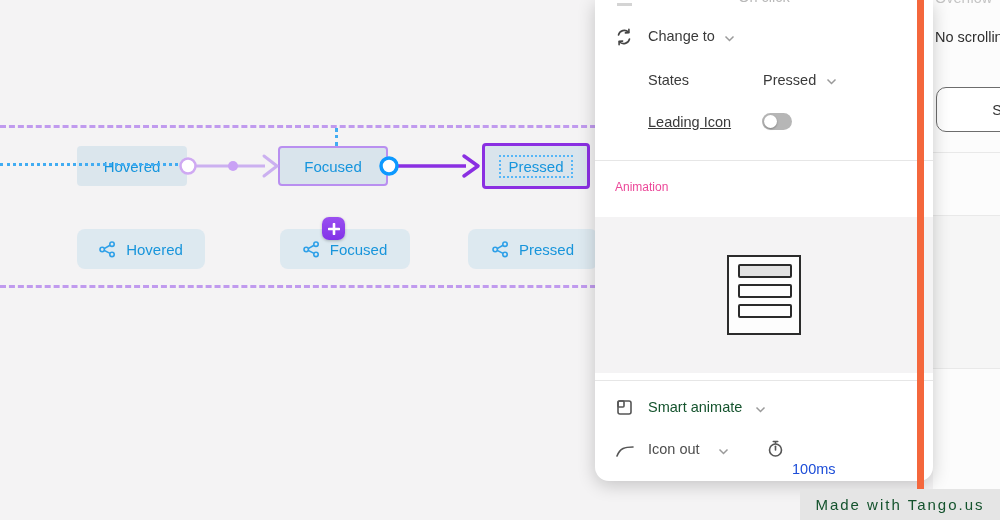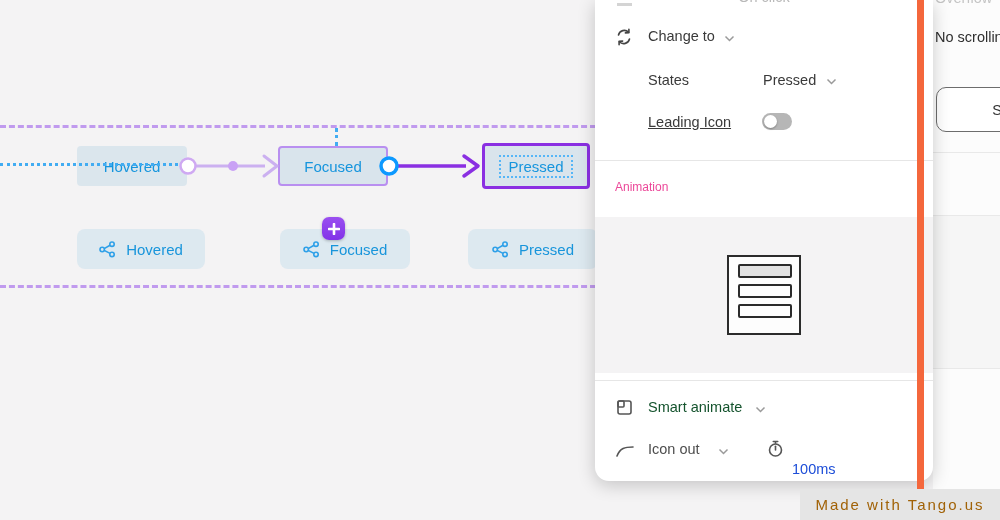--- a/index.html
+++ b/index.html
@@ -65,21 +65,21 @@
   .sb-divider { position:absolute; left:0; width:100%; border-top:1px solid #e9e9e9; }
   .sb-band { position:absolute; left:0; top:215px; width:100%; height:153px; background:#f6f6f6; }
   .sb-button { position:absolute; left:3px; top:87px; width:130px; height:45px; border:1.5px solid #6d6d6d;
                border-radius:10px; background:#ffffff; display:flex; align-items:center; justify-content:center;
                font-size:14.5px; color:#333333; }
 
   
   .orange-line { position:absolute; left:917px; top:0; width:7px; height:490px; background:#f4673c; z-index:40; }
   .watermark { position:absolute; left:800px; top:489px; width:200px; height:31px; background:#e5e5e5;
                display:flex; align-items:center; justify-content:center; z-index:50;
-               font-size:15px; letter-spacing:2px; color:#a16207; }
+               font-size:15px; letter-spacing:2px; color:#14532d; }
 </style>
 </head>
 <body>
 
 <div id="stage">
 
   <div class="dash-h dash-top"></div>
   <div class="dash-h dash-bottom"></div>
   <div class="dot-h"></div>
   <div class="dot-v"></div>

